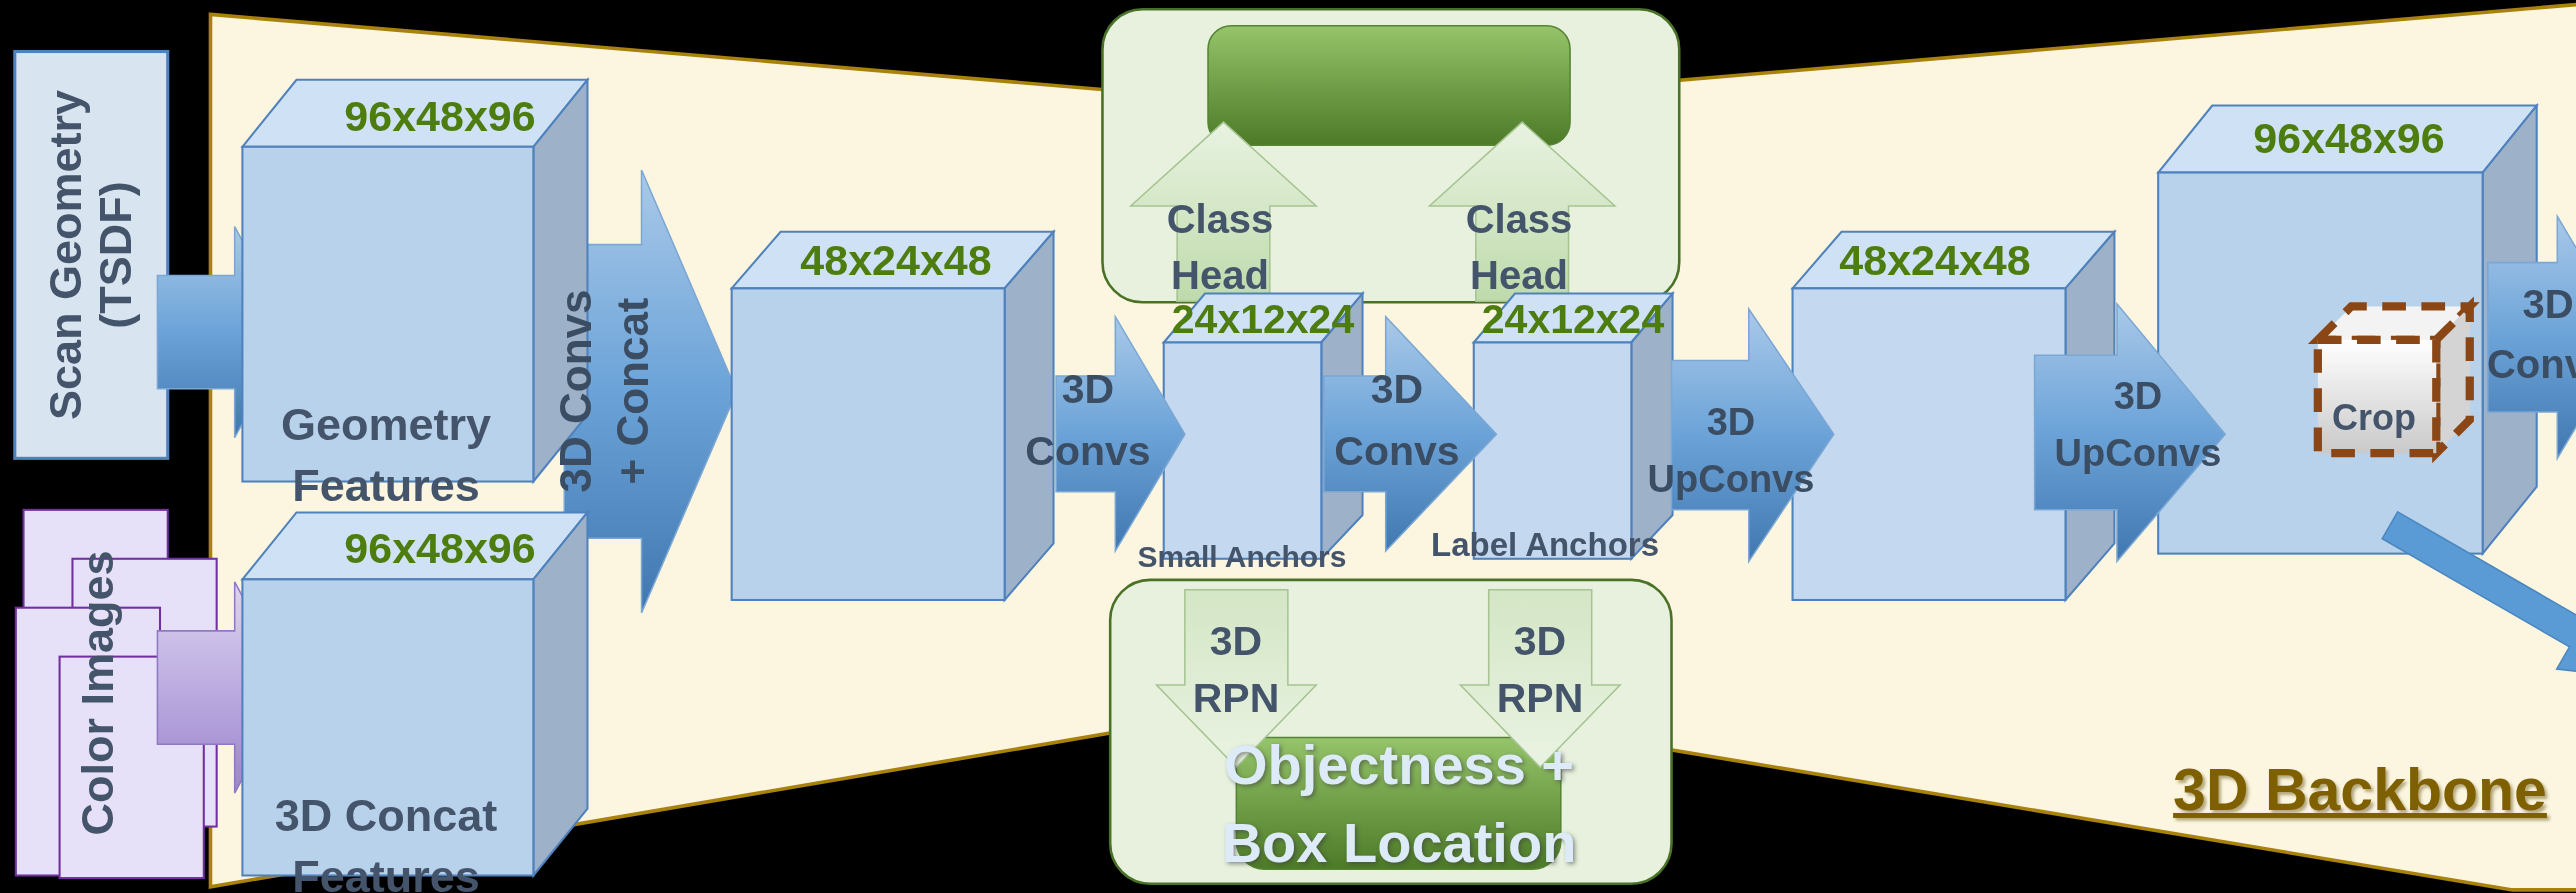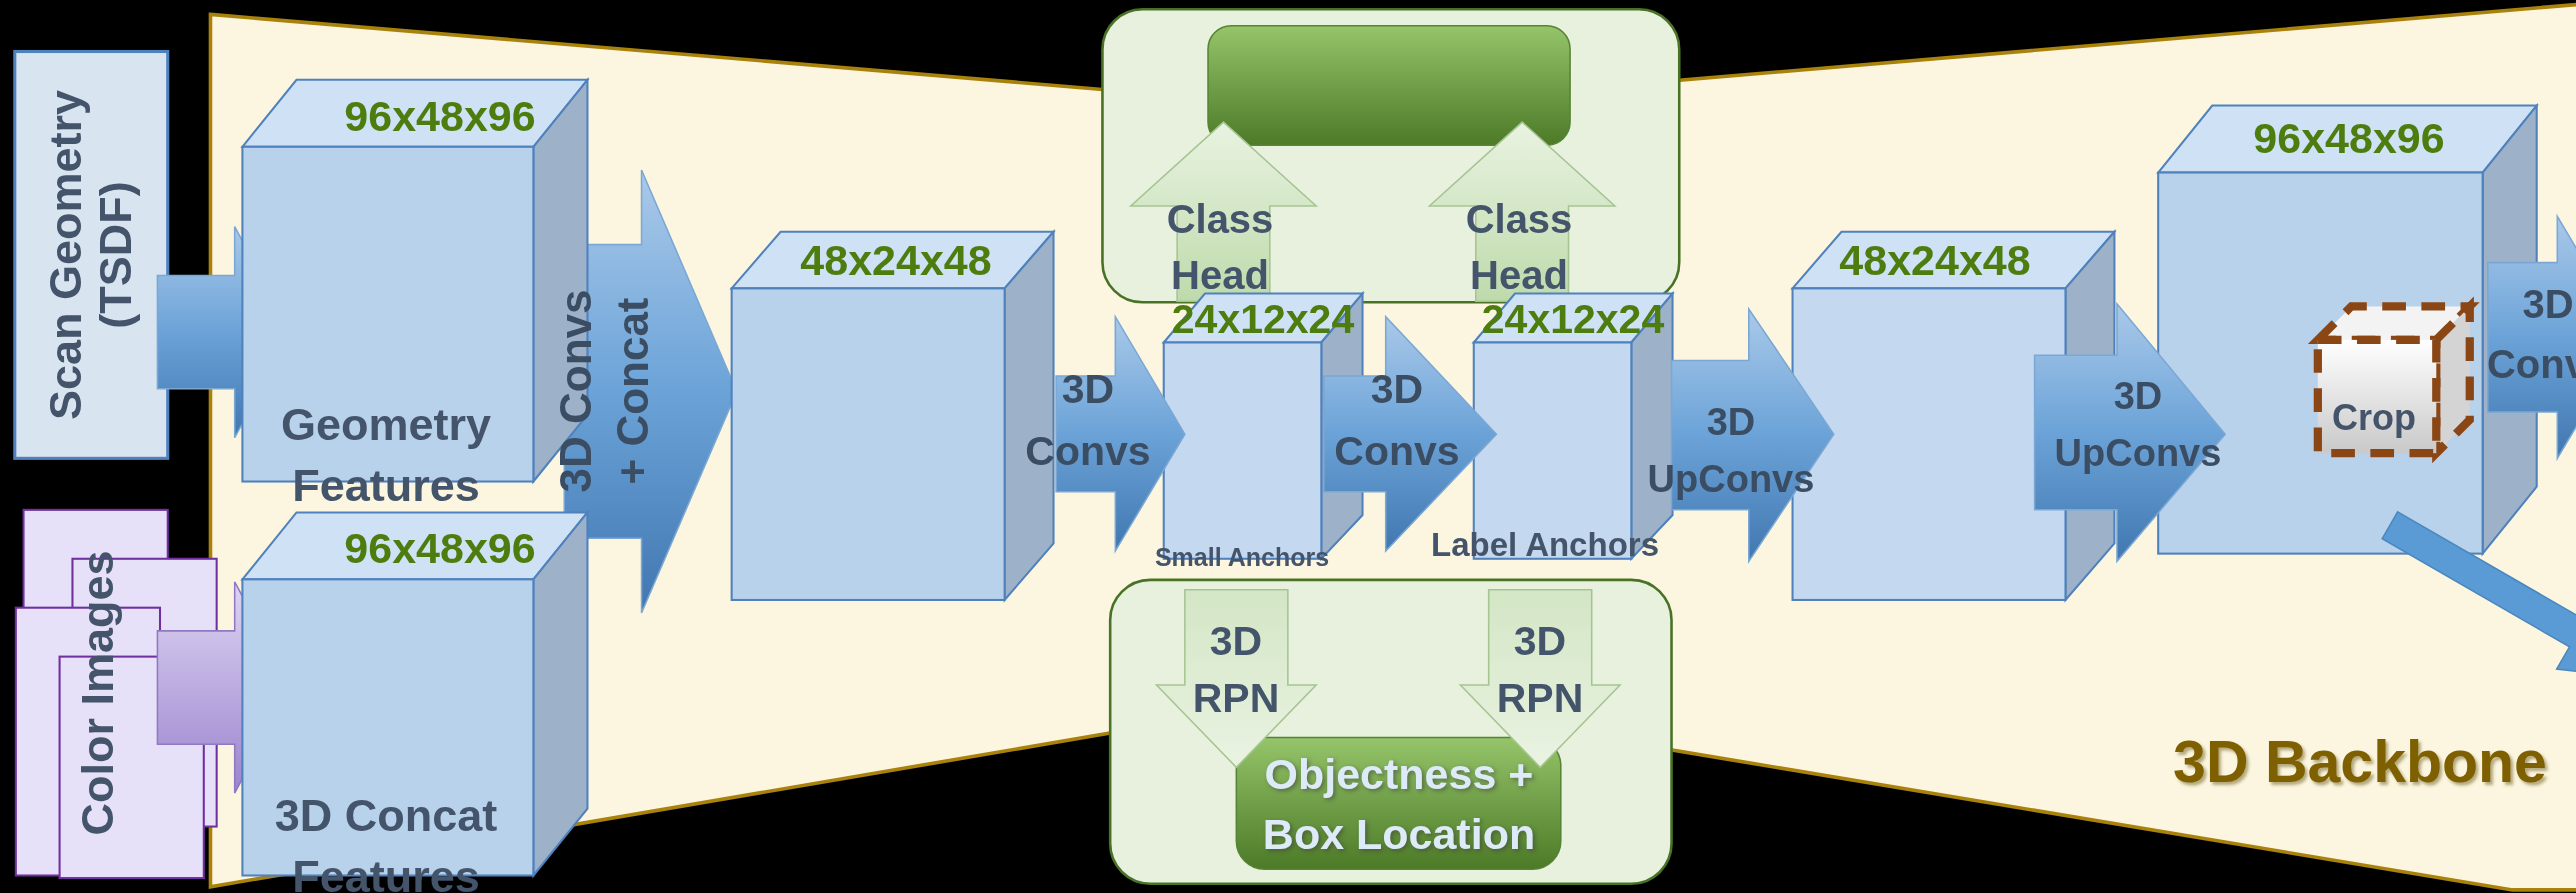--- a/index.html
+++ b/index.html
@@ -150,42 +150,42 @@
 + Concat</div>
 
 <div class="lbl dims" style="left:896px;top:260px;">48x24x48</div>
 <div class="lbl arrow-lbl" style="left:1088px;top:420px;font-size:41px;">3D
 Convs</div>
 <div class="lbl dims" style="left:1263px;top:320px;font-size:41px;">24x12x24</div>
 <div class="lbl arrow-lbl" style="left:1397px;top:420px;font-size:41px;">3D
 Convs</div>
 <div class="lbl dims" style="left:1573px;top:320px;font-size:41px;">24x12x24</div>
 
-<div class="lbl" style="left:1242px;top:557px;font-size:25px;">Small Anchors</div>
+<div class="lbl" style="left:1242px;top:557px;font-size:30px;">Small Anchors</div>
 <div class="lbl" style="left:1545px;top:545px;font-size:33px;">Label Anchors</div>
 
 <div class="lbl arrow-lbl" style="left:1731px;top:451px;font-size:38px;">3D
 UpConvs</div>
 <div class="lbl dims" style="left:1935px;top:260px;">48x24x48</div>
 <div class="lbl arrow-lbl" style="left:2138px;top:425px;font-size:38px;">3D
 UpConvs</div>
 <div class="lbl dims" style="left:2349px;top:138px;">96x48x96</div>
 
 <div class="lbl" style="left:2374px;top:418px;font-size:36px;">Crop</div>
 <div class="lbl arrow-lbl" style="left:2548px;top:334px;font-size:40px;">3D
 Convs</div>
 
-<div class="lbl backbone-title" style="left:2360px;top:762px;">3D Backbone</div>
+<div class="lbl backbone-title" style="left:2360px;top:790px;text-decoration:underline;">3D Backbone</div>
 
 <div class="lbl" style="left:1220px;top:247px;font-size:40px;line-height:1.4;">Class
 Head</div>
 <div class="lbl" style="left:1519px;top:247px;font-size:40px;line-height:1.4;">Class
 Head</div>
 
 <div class="lbl" style="left:1236px;top:670px;font-size:41px;line-height:1.4;">3D
 RPN</div>
 <div class="lbl" style="left:1540px;top:670px;font-size:41px;line-height:1.4;">3D
 RPN</div>
-<div class="lbl light" style="left:1399px;top:804px;font-size:43px;line-height:1.4;">Objectness +
+<div class="lbl light" style="left:1399px;top:804px;font-size:56px;line-height:1.4;">Objectness +
 Box Location</div>
 
 </div>
 
 
 </body></html>

